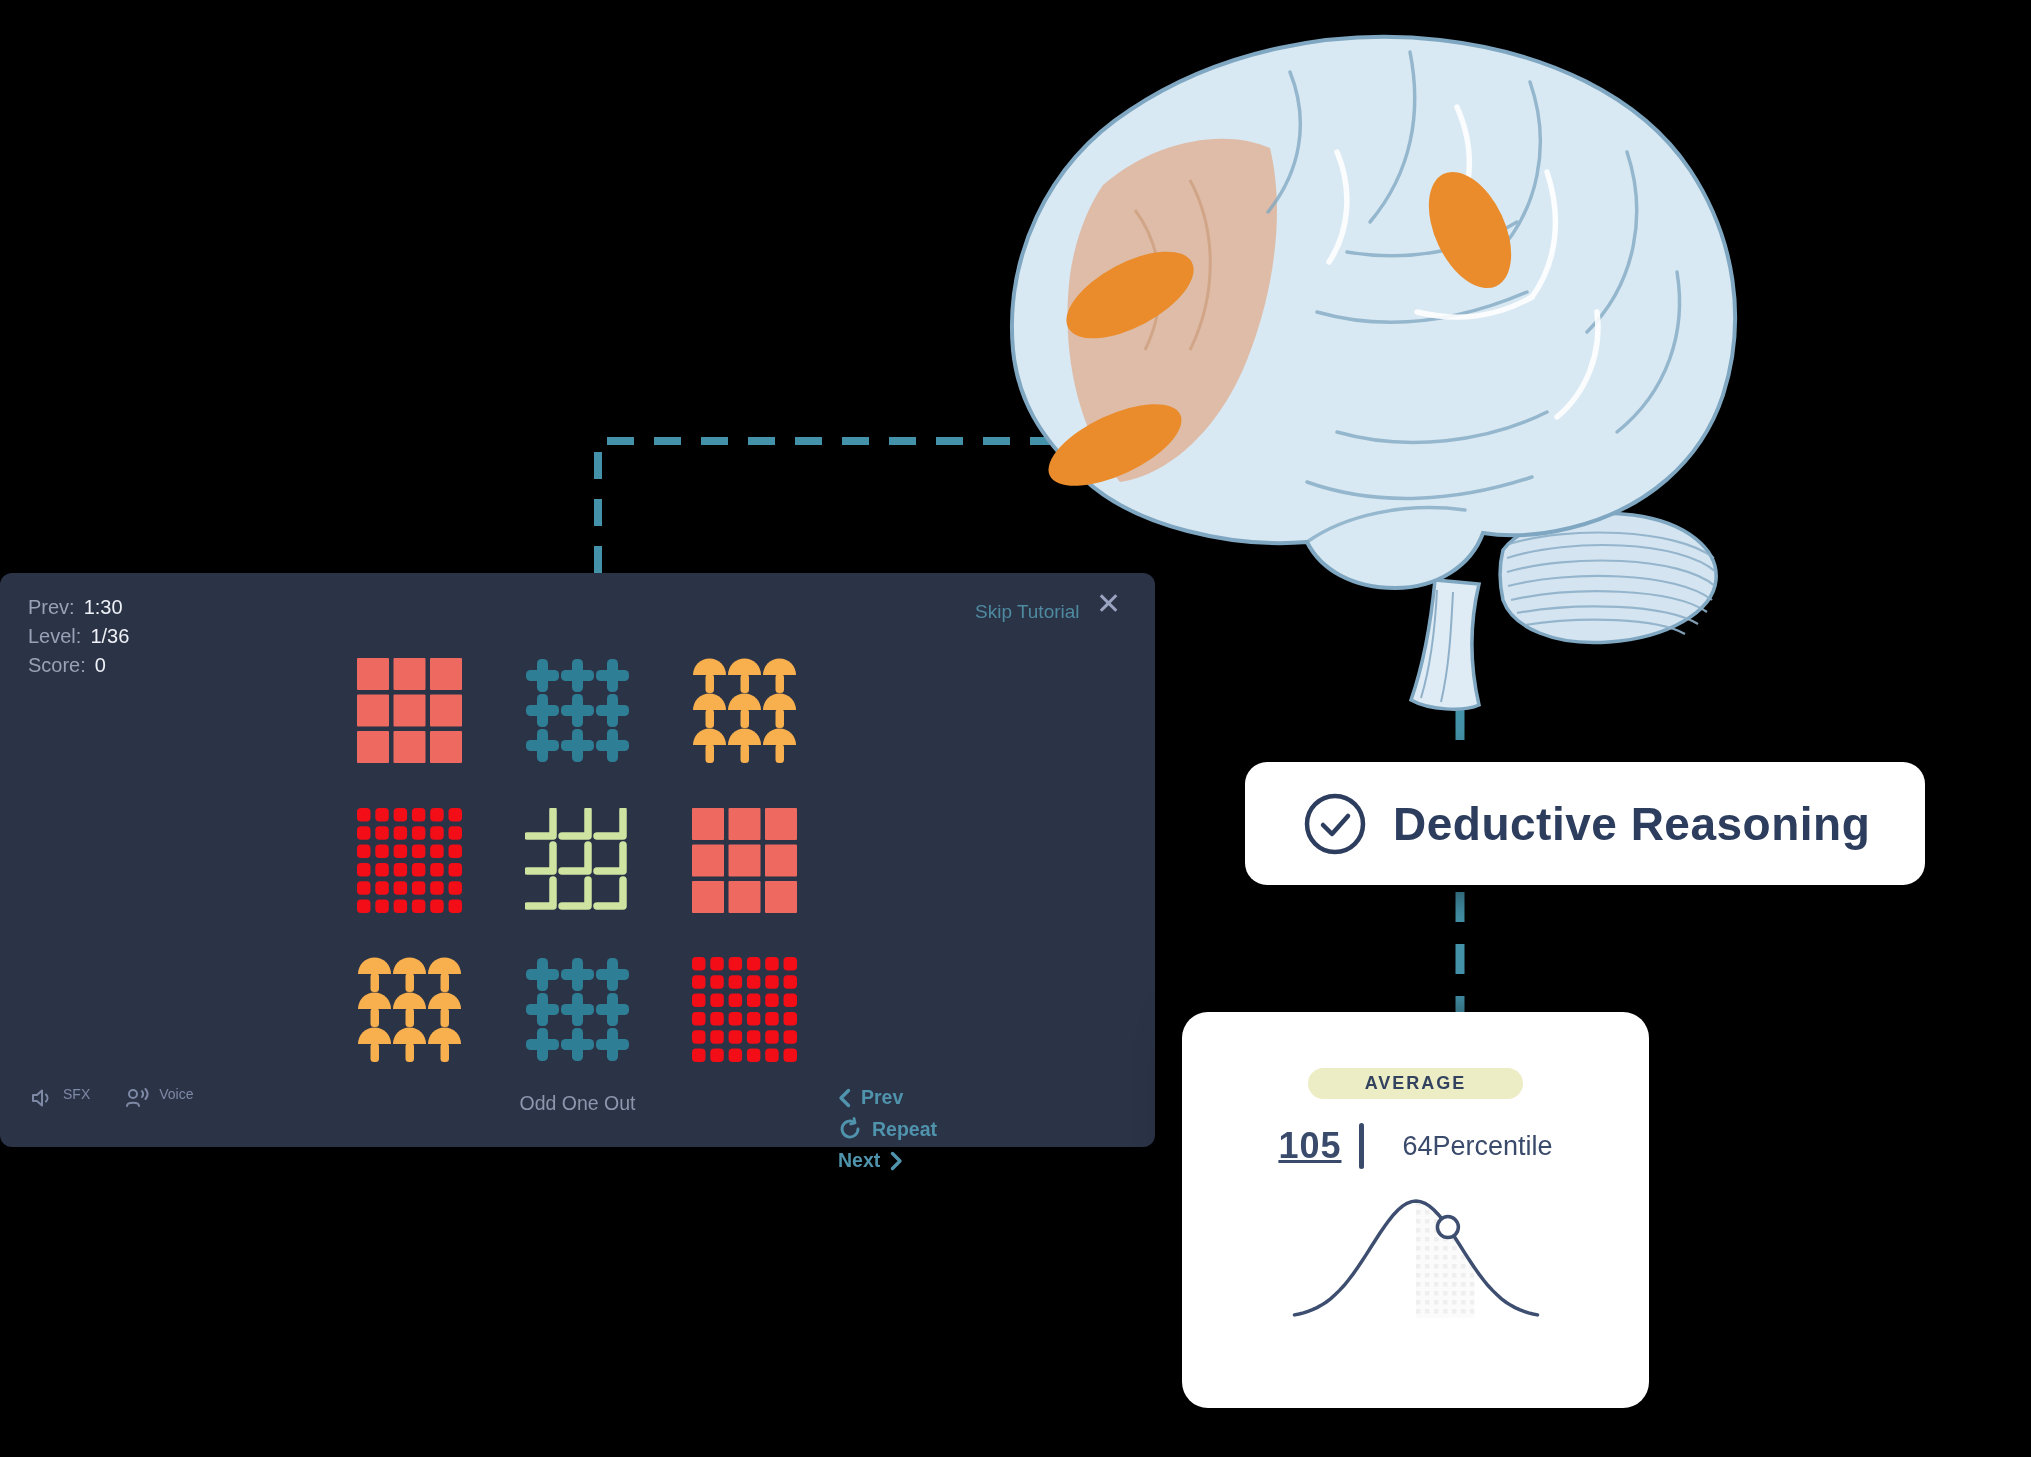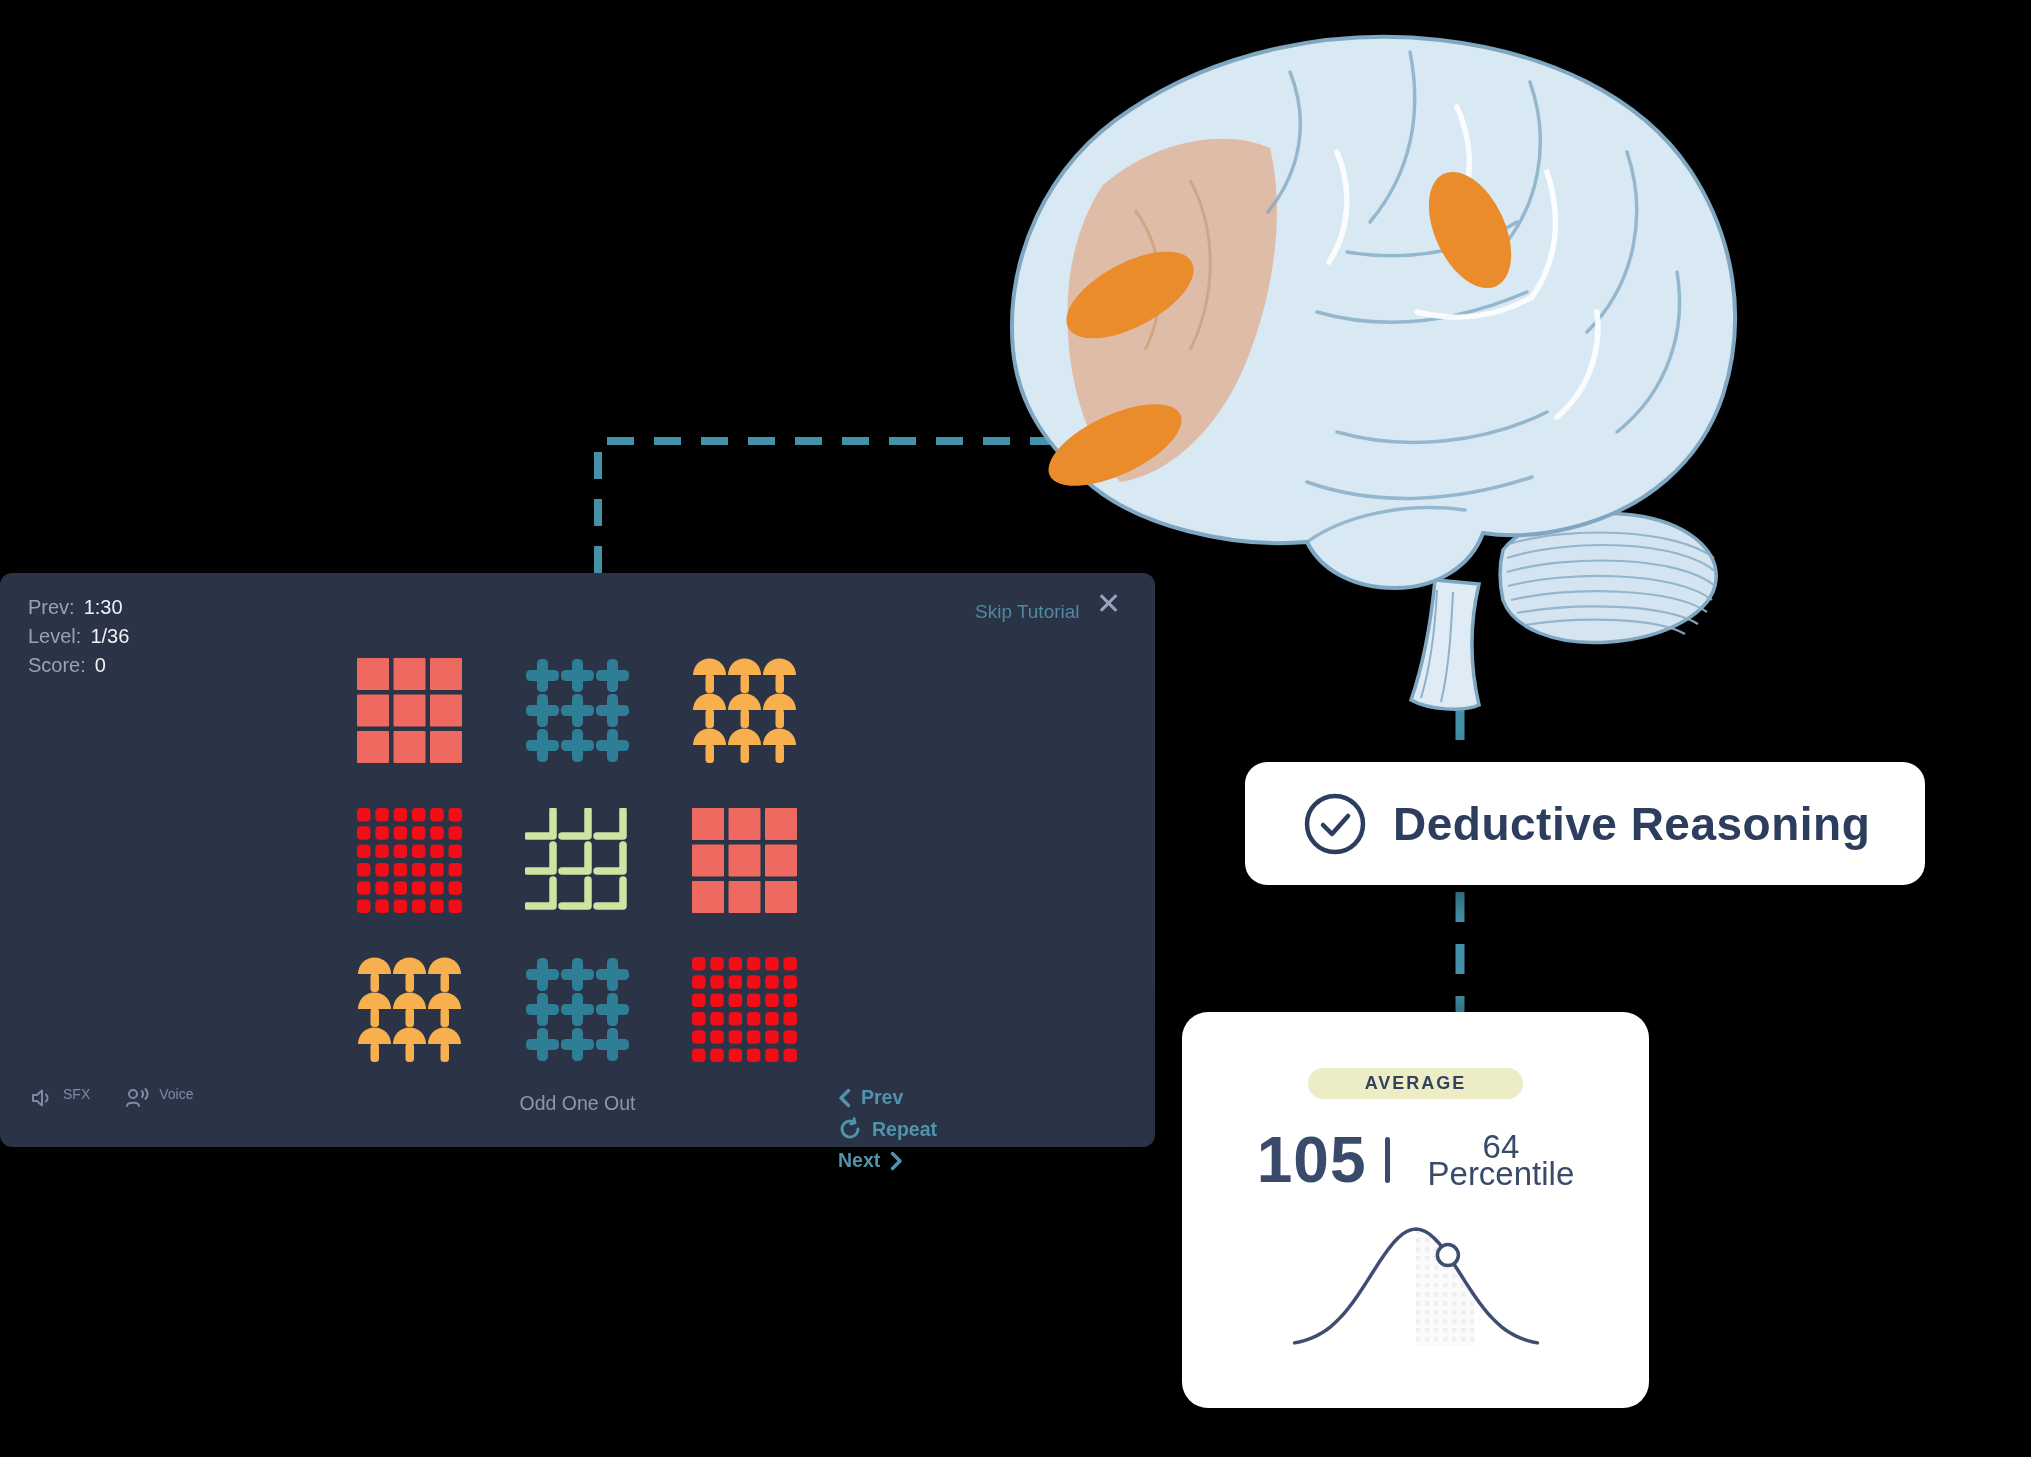--- a/index.html
+++ b/index.html
@@ -26,23 +26,23 @@
   #deductive-card{left:1245px;top:762px;width:680px;height:123px;background:#fff;border-radius:22px;
     display:flex;align-items:center;padding-left:58px;box-sizing:border-box;
     box-shadow:0 6px 40px rgba(0,0,0,.6);}
   #deductive-title{color:#2d3d5e;font-size:46px;font-weight:700;margin-left:26px;letter-spacing:.5px;}
   #score-card{left:1182px;top:1012px;width:467px;height:396px;background:#fff;border-radius:26px;
     box-shadow:0 6px 40px rgba(0,0,0,.6);display:flex;flex-direction:column;align-items:center;}
   #avg-badge{margin-top:56px;width:215px;height:31px;background:#ecedc4;border-radius:16px;
     display:flex;align-items:center;justify-content:center;color:#33435f;font-size:18px;
     font-weight:700;letter-spacing:2px;}
   #score-row{margin-top:24px;display:flex;align-items:center;gap:18px;}
-  #score-value{color:#3a4a6b;font-size:64px;font-weight:700;letter-spacing:1px;}
+  #score-value{color:#3a4a6b;font-size:36px;font-weight:700;letter-spacing:1px;text-decoration:underline;}
   #score-divider{width:5px;height:46px;background:#3a4a6b;border-radius:3px;}
-  #pct-block{display:flex;flex-direction:column;align-items:center;color:#3a4a6b;font-size:33px;line-height:27px;margin-left:20px;}
+  #pct-block{display:flex;flex-direction:row;align-items:center;color:#3a4a6b;font-size:27px;line-height:27px;margin-left:20px;}
   #bell-wrap{margin-top:14px;}
 
   svg{display:block;}
 </style>
 </head>
 <body>
 
 <div id="canvas">
 
   <svg class="abs" style="left:0;top:0" width="2031" height="1457" viewBox="0 0 2031 1457">

